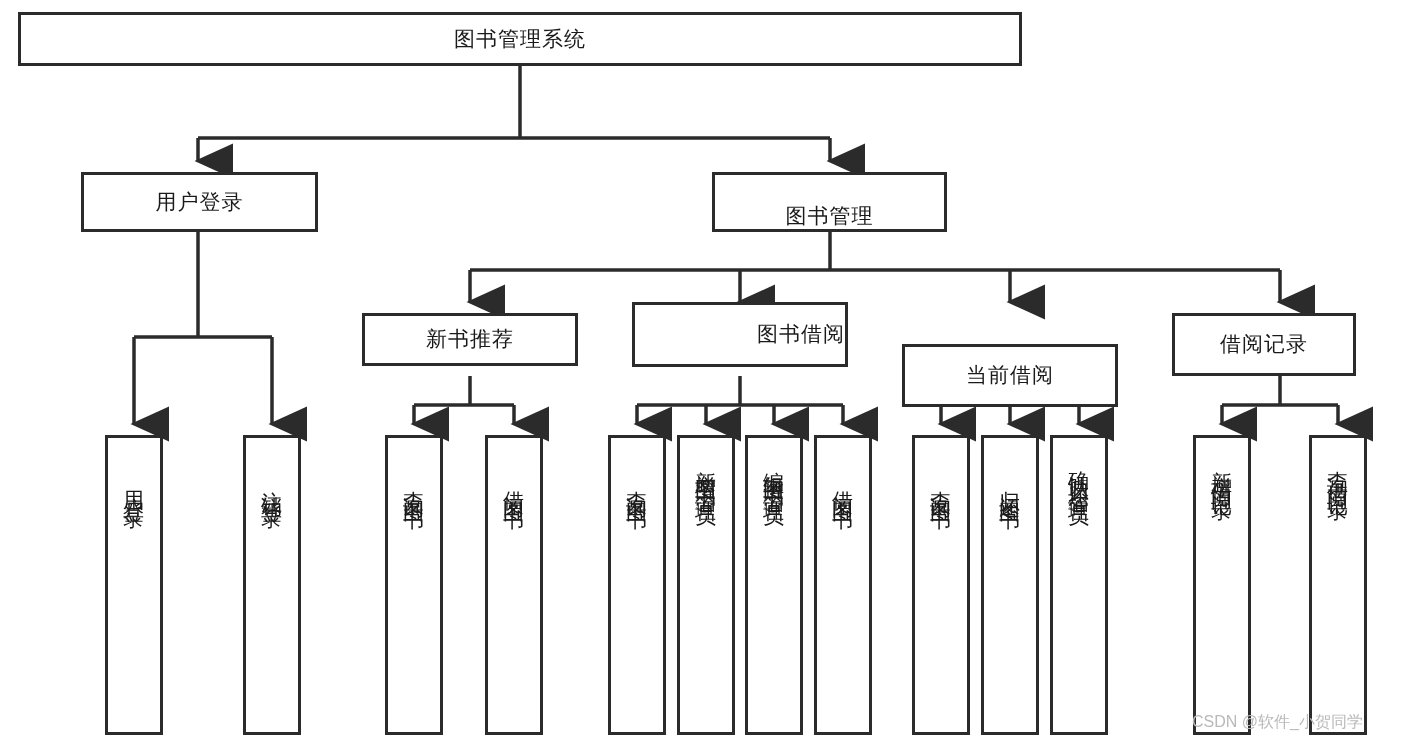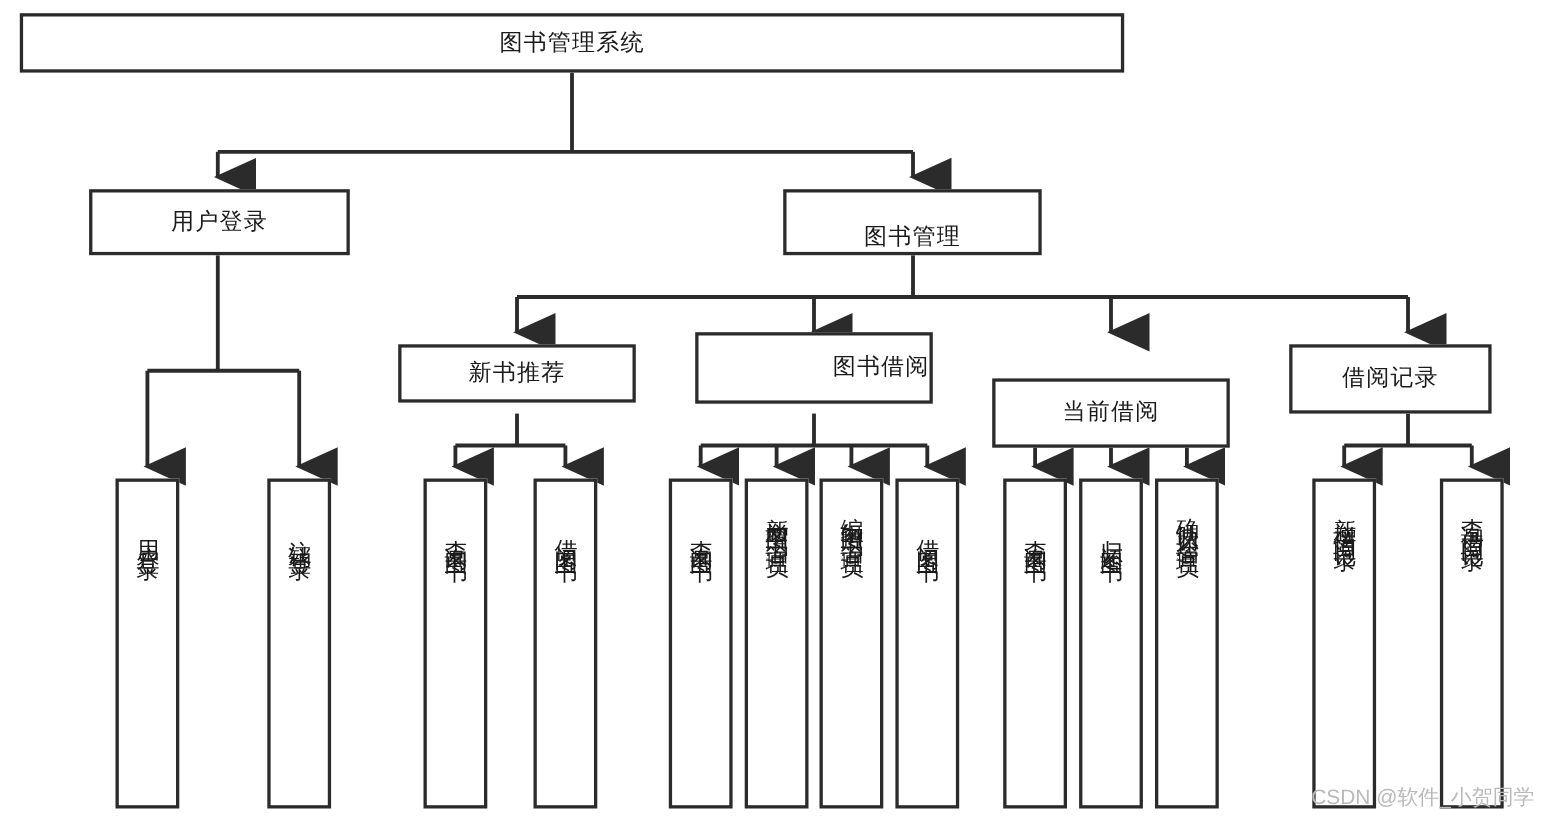--- a/index.html
+++ b/index.html
@@ -63,21 +63,21 @@
   .node.vertical.pad-small {
     padding-top: 16px;
   }
   .node.vertical.pad-mid {
     padding-top: 36px;
   }
   .watermark {
     position: absolute;
     left: 1192px;
     top: 712px;
-    font-size: 19px;
+    font-size: 16px;
     color: #b9b9b9;
     white-space: nowrap;
     z-index: 3;
     font-family: "Liberation Sans", "DejaVu Sans", sans-serif;
   }
 </style>
 </head>
 <body>
 
 <div id="canvas">

